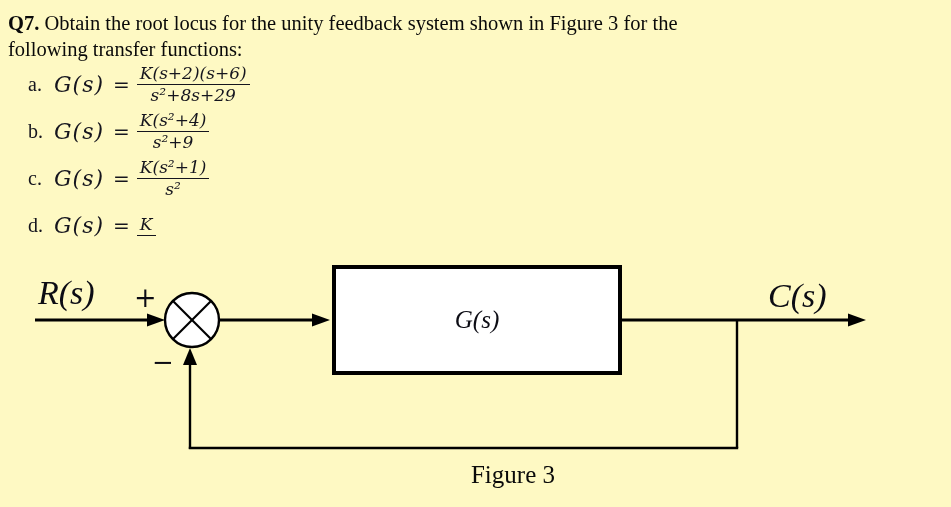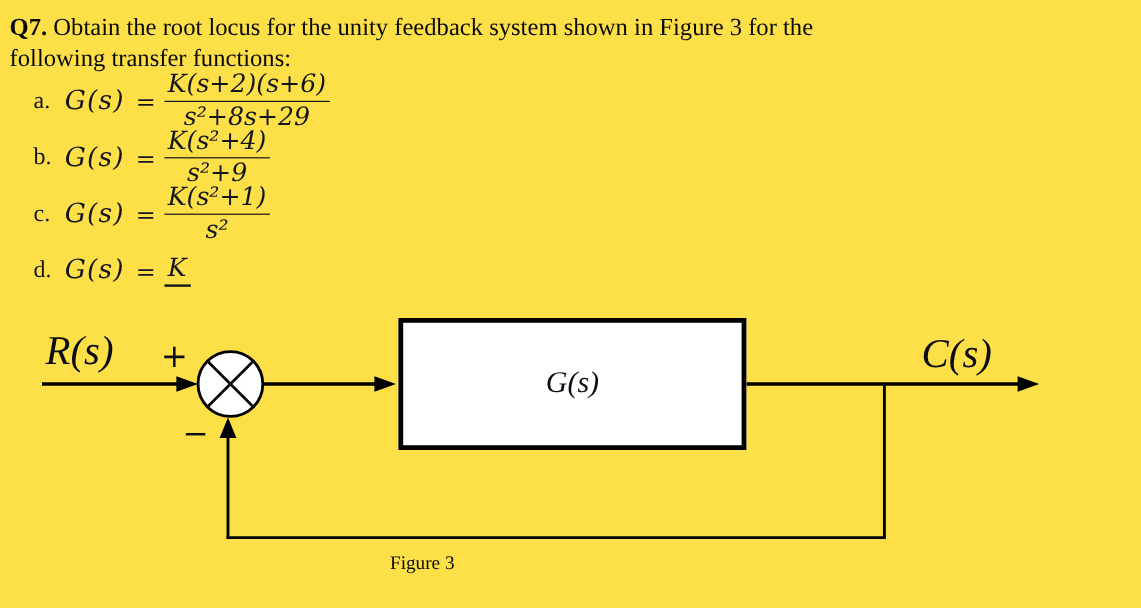--- a/index.html
+++ b/index.html
@@ -8,21 +8,21 @@
     font-family: "Liberation Serif", serif;
     color: #000;
     width: 951px;
     height: 507px;
     overflow: hidden;
   }
   .page {
     position: relative;
     width: 951px;
     height: 507px;
-    background: #fde047;
+    background: #fef9c3;
   }
 
   
   .question {
     position: absolute;
     top: 10px;
     left: 8px;
     width: 820px;
     font-size: 20.5px;
     line-height: 26px;
@@ -58,21 +58,21 @@
     font-family: "DejaVu Serif", serif;
     font-size: 20px;
     margin: 0 7px 0 9px;
   }
   .frac {
     display: inline-flex;
     flex-direction: column;
     align-items: center;
     font-family: "DejaVu Serif", serif;
     font-style: italic;
-    font-size: 21px;
+    font-size: 17px;
     line-height: 1.12;
   }
   .frac .num { padding: 0 3px 1px 3px; }
   .frac .bar { align-self: stretch; height: 1.6px; background: #15151e; }
   .frac .den { padding: 1px 3px 0 3px; }
 
   
   .diagram {
     position: absolute;
     top: 255px;
@@ -113,22 +113,22 @@
     font-family: "Liberation Serif", serif;
     font-style: italic;
     font-size: 25px;
     color: #0c0c14;
   }
   .caption {
     position: absolute;
     top: 206px;
     left: 325px;
     width: 230px;
-    text-align: left;
-    font-size: 16px;
+    text-align: right;
+    font-size: 25px;
     font-style: normal;
     color: #0a0a0a;
   }
 </style>
 </head>
 <body>
 
 <div class="page">
 
   <div class="question">

